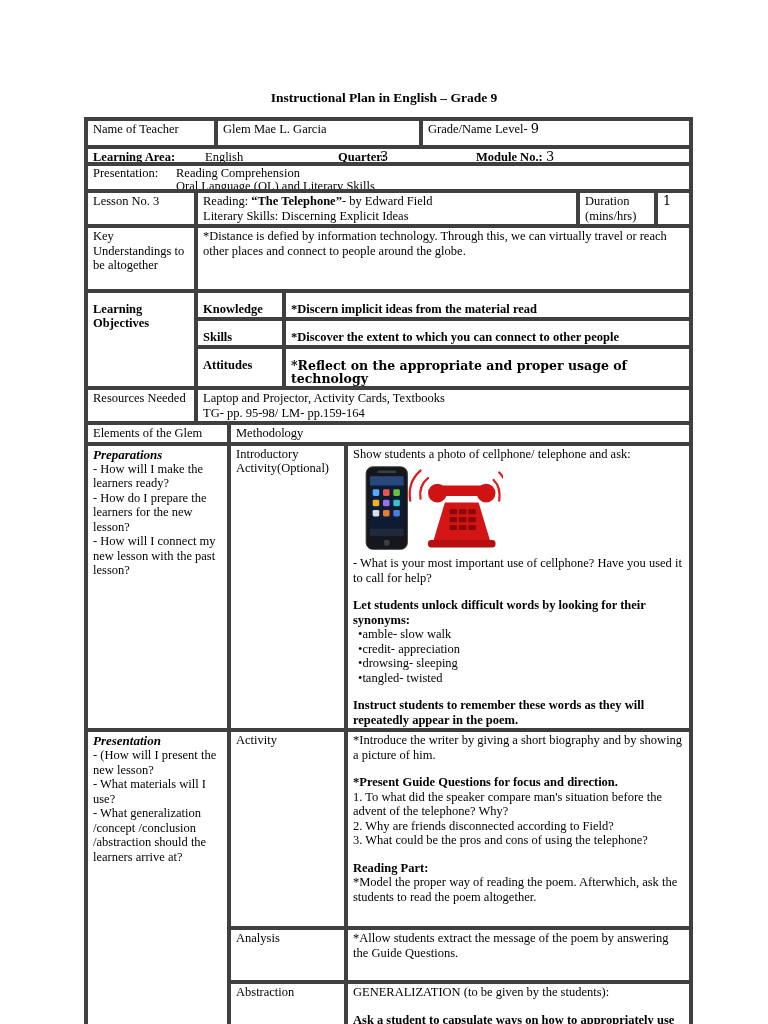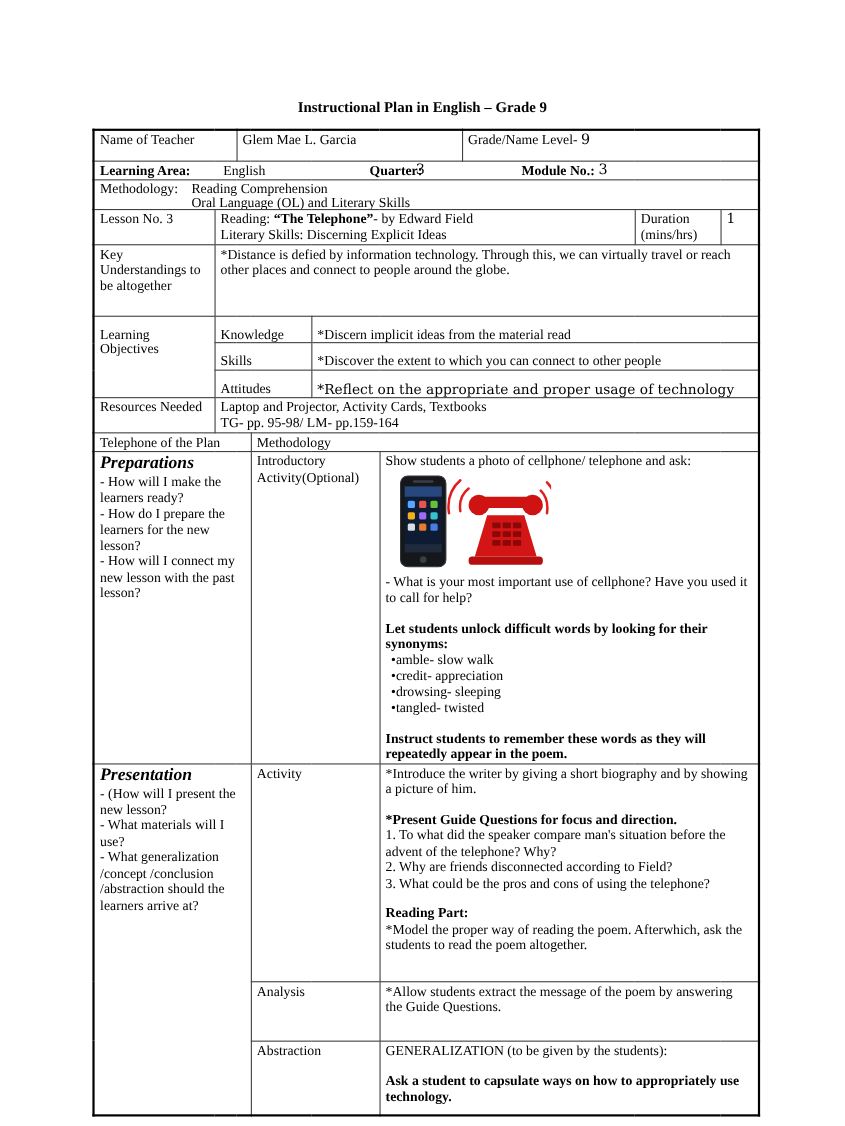--- a/index.html
+++ b/index.html
@@ -13,33 +13,33 @@
   .page-title {
     position: absolute; top: 90px; left: 0; width: 100%;
     text-align: center; font-weight: bold; font-size: 13.5px;
   }
   table.plan {
     position: absolute; left: 84px; top: 117px; width: 606px;
     border-collapse: collapse; table-layout: fixed;
     border: 2px solid #000;
   }
   table.plan td {
-    border: 1px solid #404040; padding: 1px 5px; vertical-align: top;
+    border: 4px solid #404040; padding: 1px 5px; vertical-align: top;
     font-size: 12.5px; line-height: 1.16; overflow: hidden;
   }
   tr.r1 { height: 28px; } tr.r2 { height: 17px; padding-left: 39px; } tr.r3 { height: 27px; }
   tr.r4 { height: 30px; } tr.r5 { height: 65px; }
   tr.r6a { height: 14px; } tr.r6b { height: 14px; } tr.r6c { height: 17px; }
   tr.r7 { height: 30px; } tr.r8 { height: 15px; }
   tr.r9 { height: 235px; } tr.r10 { height: 198px; }
   tr.r11 { height: 54px; } tr.r12 { height: 68px; }
-  tr.r6a td, tr.r6b td, tr.r6c td { padding-top: 10px; padding-bottom: 0; line-height: 1.1; }
+  tr.r6a td, tr.r6b td, tr.r6c td { padding-top: 10px; padding-bottom: 0; line-height: 1.1; font-weight: bold; }
   .center { }
   .bold { font-weight: bold; }
-  .bi { font-weight: bold; font-style: italic; font-size: 16px; }
+  .bi { font-weight: bold; font-style: italic; font-size: 13px; }
   .rel { position: relative; }
   .abs { position: absolute; top: 1px; white-space: nowrap; }
   .fill { font-family: "DejaVu Serif", serif; font-size: 13px; line-height: 1; }
   .att { font-family: "DejaVu Serif", serif; font-size: 13px; }
   .gap { margin-top: 13px; font-weight: bold; }
   .bullets { padding-left: 5px; }
   .bullets .bullet-line::before { content: "\2022 "; }
   .phone-img { display: block; margin: 3px 0 2px 0; }
   .qline { margin: 0; }
 </style>
@@ -79,21 +79,21 @@
         <span class="abs" style="left:117px">English</span>
         <span class="abs bold" style="left:250px">Quarter:</span>
         <span class="abs fill" style="left:292px">3</span>
         <span class="abs bold" style="left:388px">Module No.:</span>
         <span class="abs fill" style="left:458px">3</span>
       </td>
     </tr>
 
     <tr class="r3">
       <td colspan="9" class="rel">
-        <span class="abs" style="left:5px;top:0">Methodology:</span>
+        <span class="abs" style="left:5px;top:0">Presentation:</span>
         <span class="abs" style="left:88px;top:0">Reading Comprehension</span>
         <span class="abs" style="left:88px;top:13px">Oral Language (OL) and Literary Skills</span>
       </td>
     </tr>
 
     <tr class="r4">
       <td>Lesson No. 3</td>
       <td colspan="6">
         <div><span>Reading: </span><span class="bold">“The Telephone”</span><span>- by Edward Field</span></div>
         <div>Literary Skills: Discerning Explicit Ideas</div>
@@ -126,21 +126,21 @@
 
     <tr class="r7">
       <td>Resources Needed</td>
       <td colspan="8">
         <div>Laptop and Projector, Activity Cards, Textbooks</div>
         <div>TG- pp. 95-98/ LM- pp.159-164</div>
       </td>
     </tr>
 
     <tr class="r8">
-      <td colspan="3">Telephone of the Plan</td>
+      <td colspan="3">Elements of the Glem</td>
       <td colspan="6" class="center">Methodology</td>
     </tr>
 
     <tr class="r9">
       <td colspan="3">
         <div class="bi">Preparations</div>
         <div class="qline">- How will I make the learners ready?</div>
         <div class="qline">- How do I prepare the learners for the new lesson?</div>
         <div class="qline">- How will I connect my new lesson with the past lesson?</div>
       </td>

